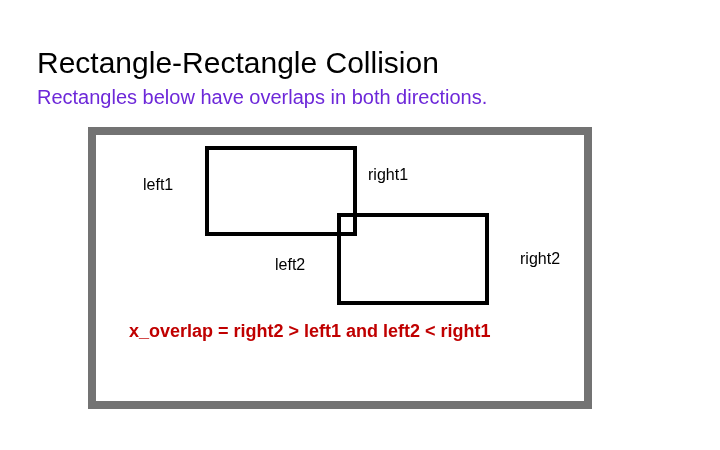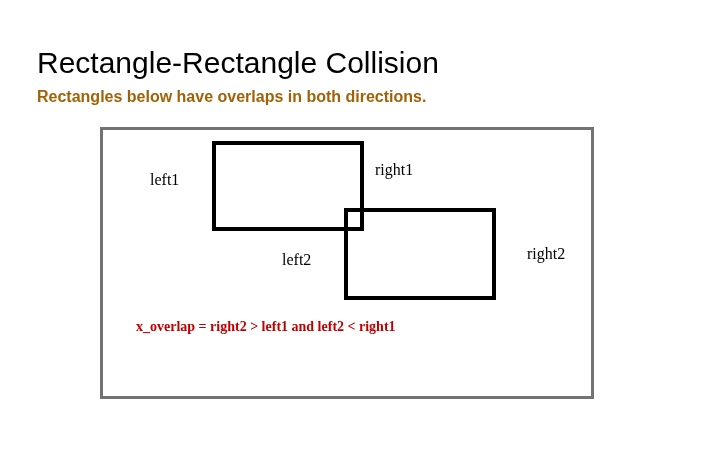--- a/index.html
+++ b/index.html
@@ -28,36 +28,35 @@
     font-weight: normal;
     line-height: 34px;
     letter-spacing: 0px;
     white-space: nowrap;
     color: #000000;
   }
   #subtitle {
     position: absolute;
     left: 37px;
     top: 88px;
-    font-size: 16px;
-    font-weight: bold;
+    font-size: 20px;
+    font-weight: normal;
     line-height: 18px;
     white-space: nowrap;
-    color: #a16207;
+    color: #6d28d9;
   }
   #diagram-frame {
     position: absolute;
-    left: 100px;
+    left: 88px;
     top: 127px;
     width: 488px;
     height: 266px;
-    border: 3px solid #737373;
+    border: 8px solid #737373;
     box-sizing: content-box;
     background: transparent;
-    font-family: Liberation Serif, serif;
   }
   .rect {
     position: absolute;
     border: 4px solid #000000;
     box-sizing: border-box;
     background: transparent;
   }
   
   #rect1 {
     left: 109px;
@@ -82,21 +81,21 @@
   }
   
   #label-left1  { left: 47px;  top: 40px; }
   #label-right1 { left: 272px; top: 30px; }
   #label-left2  { left: 179px; top: 120px; }
   #label-right2 { left: 404px; top: 114px; margin-left: 20px; }
   #formula {
     position: absolute;
     left: 33px;
     top: 188px;
-    font-size: 14px;
+    font-size: 18px;
     font-weight: bold;
     line-height: 17px;
     white-space: nowrap;
     color: #c00000;
   }
 </style>
 </head>
 <body>
 
 <div id="slide">

